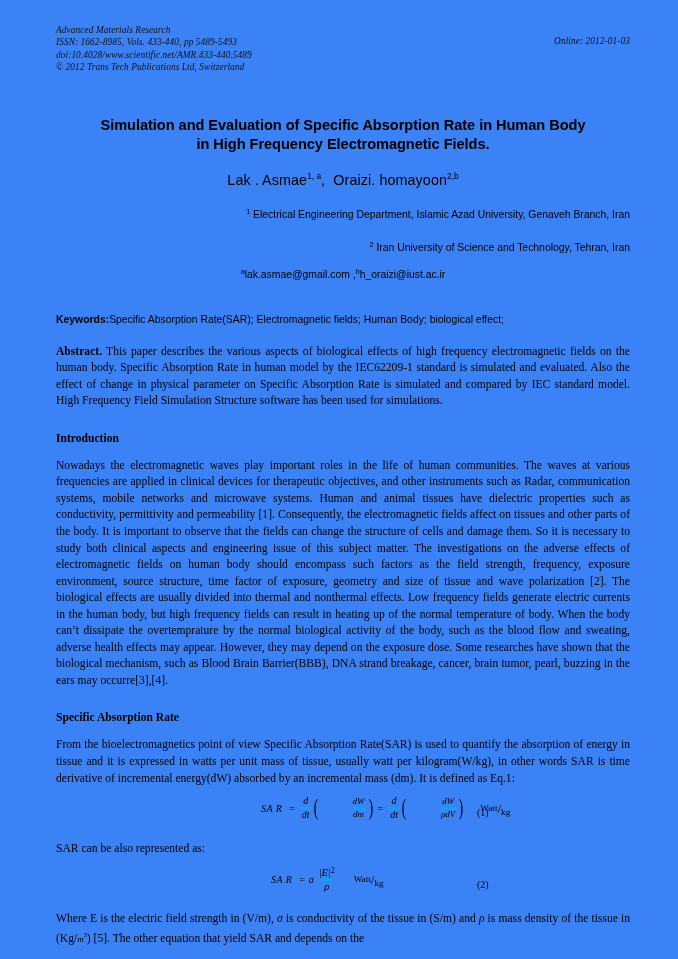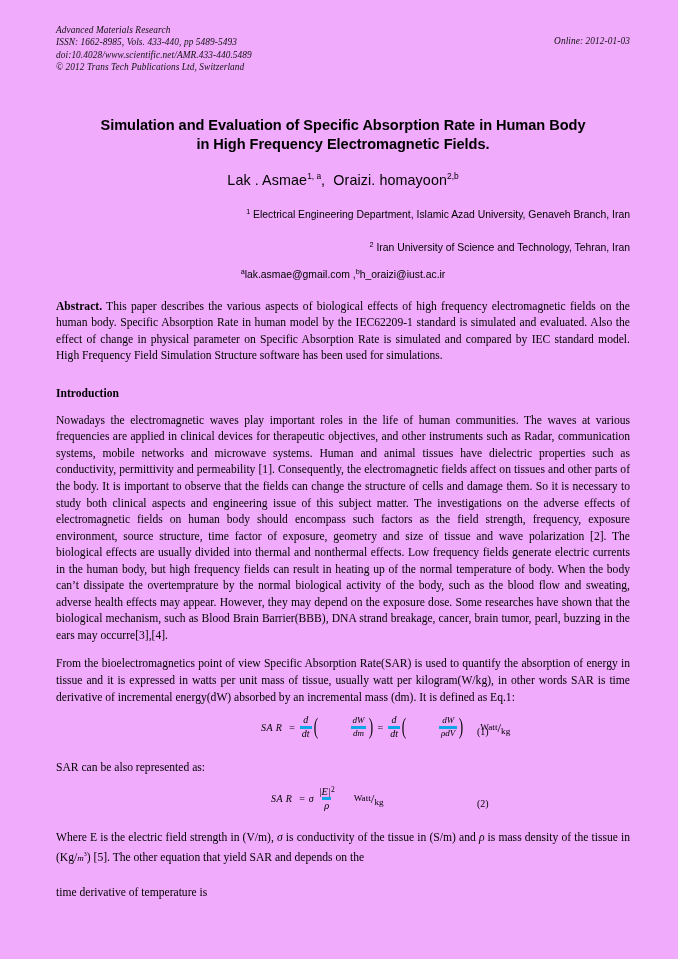--- a/index.html
+++ b/index.html
@@ -15,21 +15,21 @@
     font-family: "Liberation Serif", "DejaVu Serif", serif;
     color: #000000;
     -webkit-font-smoothing: antialiased;
   }
 
   .page {
     position: absolute;
     left: 0; top: 0;
     width: 678px;
     height: 959px;
-    background: #f0abfc;
+    background: #3b82f6;
     box-sizing: border-box;
     padding: 24px 48px 0 56px;
   }
 
   
   .journal-header {
     position: relative;
     font-style: italic;
     font-size: 9.3px;
     line-height: 12.4px;
@@ -236,28 +236,32 @@
   <div class="affil second">
     <sup>2</sup>
     <span>Iran University of Science and Technology, Tehran, Iran</span>
   </div>
 
   <div class="emails">
     <sup>a</sup><span>lak.asmae@gmail.com</span>
     <span>,</span><sup>b</sup><span>h_oraizi@iust.ac.ir</span>
   </div>
 
+  <div class="keywords">
+    <span class="kw-label">Keywords:</span><span>Specific Absorption Rate(SAR); Electromagnetic fields; Human Body; biological effect;</span>
+  </div>
 
   <div class="abstract">
     <span class="ab-label">Abstract.</span><span> This paper describes the various aspects of biological effects of high frequency electromagnetic fields on the human body. Specific Absorption Rate in human model by the IEC62209-1 standard is simulated and evaluated. Also the effect of change in physical parameter on Specific Absorption Rate is simulated and compared by IEC standard model. High Frequency Field Simulation Structure software has been used for simulations.</span>
   </div>
 
   <h2 class="section-head">Introduction</h2>
   <p class="body-par">Nowadays the electromagnetic waves play important roles in the life of human communities. The waves at various frequencies are applied in clinical devices for therapeutic objectives, and other instruments such as Radar, communication systems, mobile networks and microwave systems. Human and animal tissues have dielectric properties such as conductivity, permittivity and permeability [1]. Consequently, the electromagnetic fields affect on tissues and other parts of the body. It is important to observe that the fields can change the structure of cells and damage them. So it is necessary to study both clinical aspects and engineering issue of this subject matter. The investigations on the adverse effects of electromagnetic fields on human body should encompass such factors as the field strength, frequency, exposure environment, source structure, time factor of exposure, geometry and size of tissue and wave polarization [2]. The biological effects are usually divided into thermal and nonthermal effects. Low frequency fields generate electric currents in the human body, but high frequency fields can result in heating up of the normal temperature of body. When the body can’t dissipate the overtemprature by the normal biological activity of the body, such as the blood flow and sweating, adverse health effects may appear. However, they may depend on the exposure dose. Some researches have shown that the biological mechanism, such as Blood Brain Barrier(BBB), DNA strand breakage, cancer, brain tumor, pearl, buzzing in the ears may occurre[3],[4].</p>
 
+  <h2 class="section-head">Specific Absorption Rate</h2>
   <p class="body-par">From the bioelectromagnetics point of view Specific Absorption Rate(SAR) is used to quantify the absorption of energy in tissue and it is expressed in watts per unit mass of tissue, usually watt per kilogram(W/kg), in other words SAR is time derivative of incremental energy(dW) absorbed by an incremental mass (dm). It is defined as Eq.1:</p>
 
   <div class="equation-row">
     <div class="eq-body">
       <span class="sar-lhs">SA R</span>
       <span class="op">=</span>
       <span class="frac">
         <span class="num">d</span>
         <span class="den">dt</span>
       </span>

